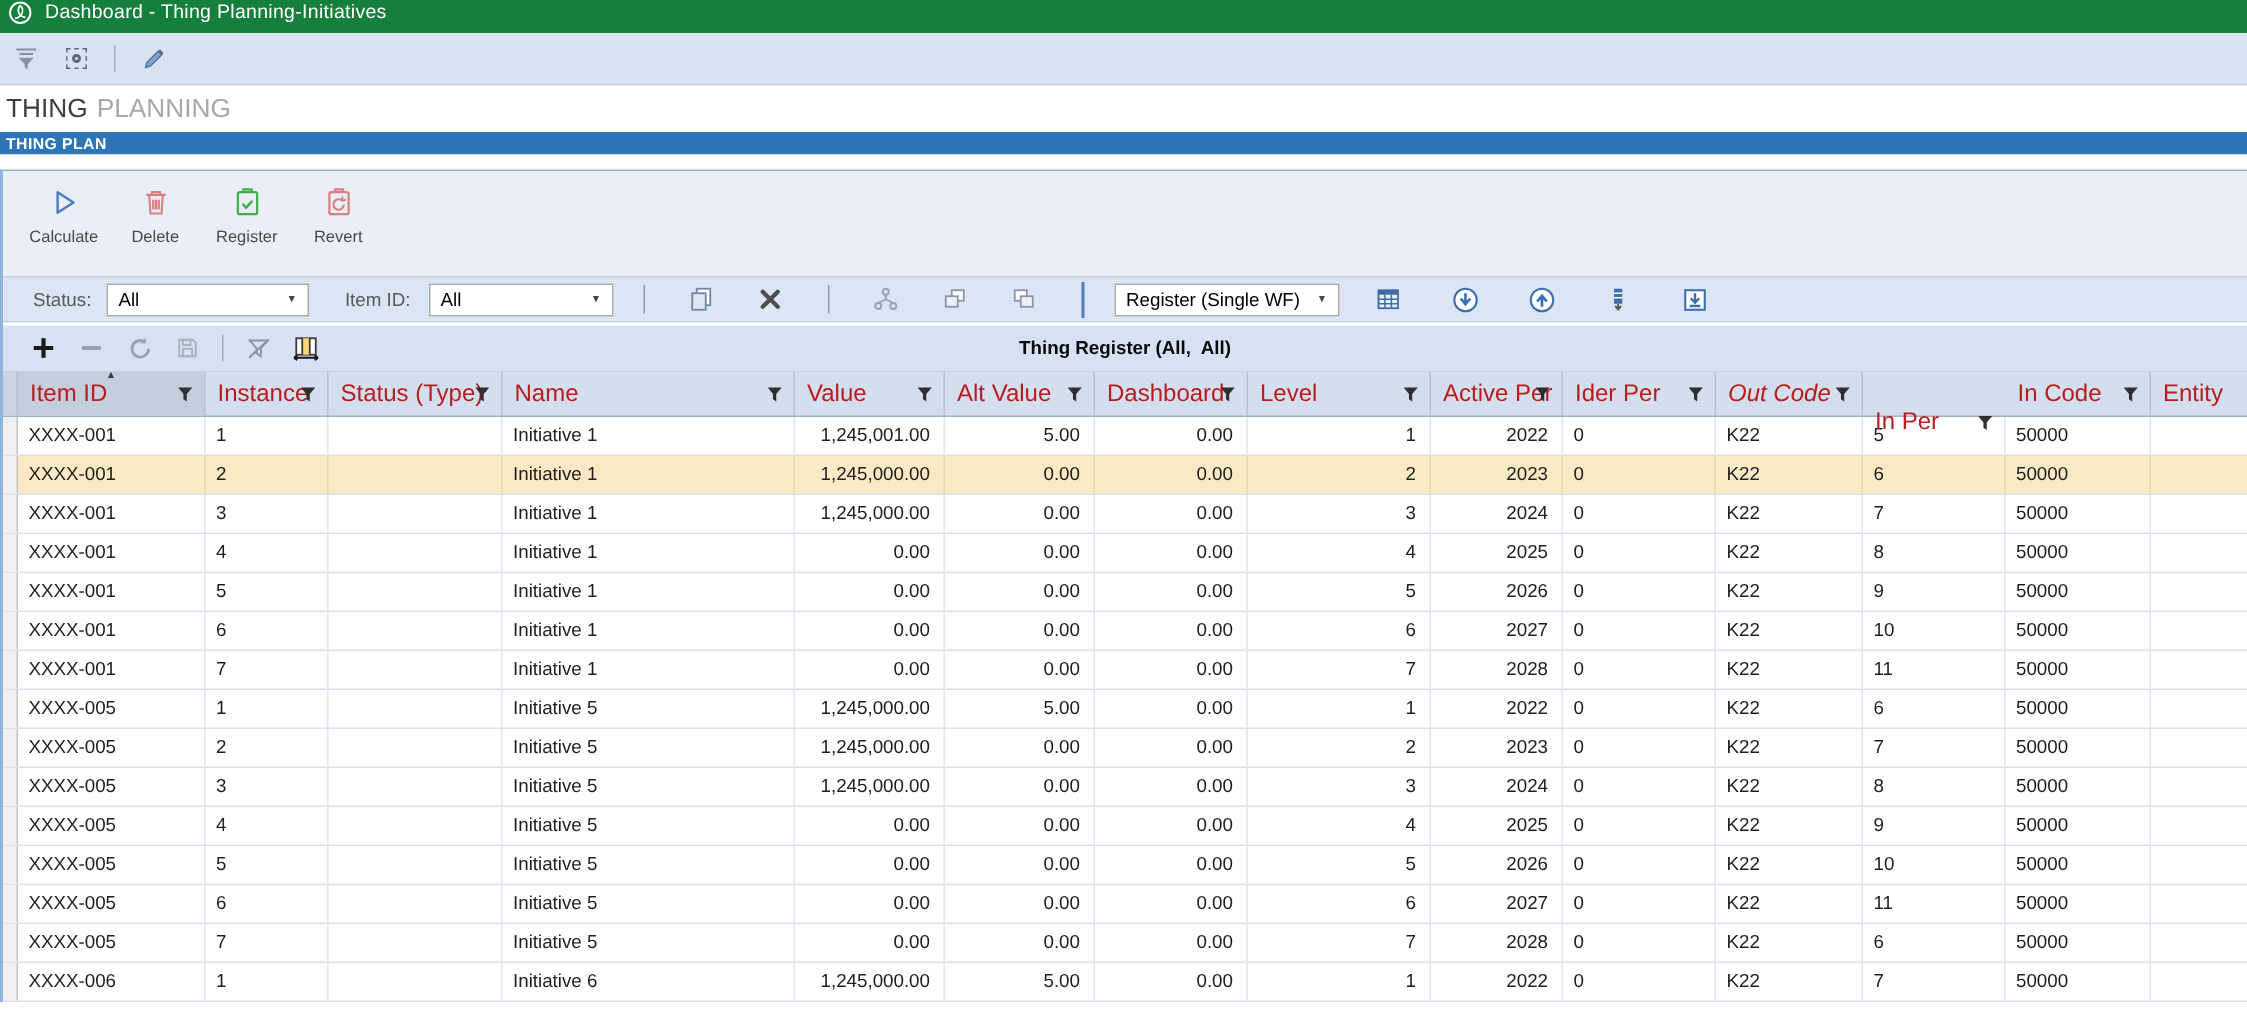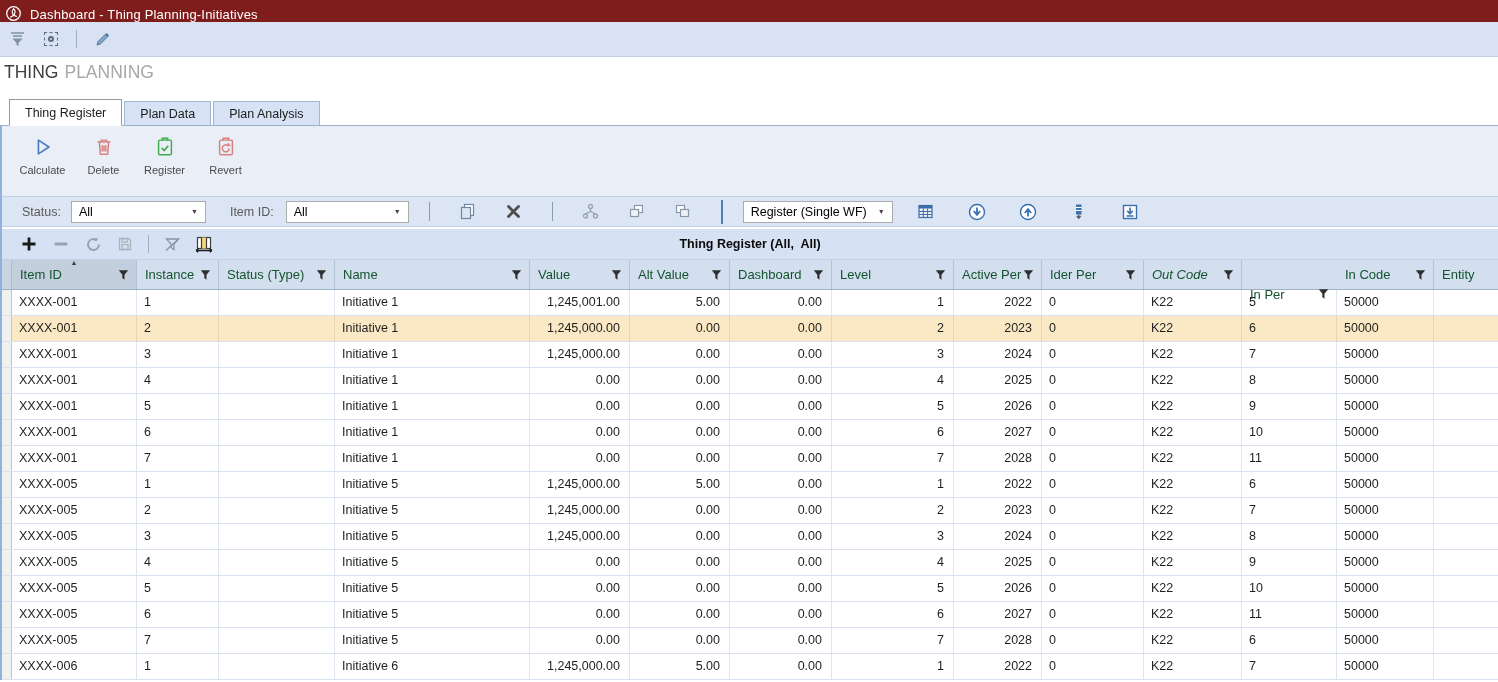--- a/index.html
+++ b/index.html
@@ -1,21 +1,21 @@
 <!DOCTYPE html>
 <html><head>
 <meta charset="utf-8">
 <style>
   * { margin:0; padding:0; box-sizing:border-box; }
   html,body { background:#fff; }
   body { font-family:"Liberation Sans", sans-serif; }
   .screen { position:relative; width:1498px; height:682px; overflow:hidden; background:#fff; }
 
   
-  .titlebar { height:22px; background:#7f1d1d; display:flex; align-items:flex-end; padding-left:5px; gap:8px; }
+  .titlebar { height:22px; background:#15803d; display:flex; align-items:flex-start; padding-left:5px; gap:8px; }
   .titlebar .apptitle { color:#fff; font-size:13px; letter-spacing:.2px; }
   .logo { width:17px; height:17px; display:block; }
 
   
   .toptoolbar { height:35px; background:#d9e2f2; border-bottom:1px solid #c3cfe0; display:flex; align-items:center; padding-left:8px; gap:16px; }
   .tbicon { width:18px; height:18px; display:flex; align-items:center; justify-content:center; cursor:pointer; }
   .vdiv { width:1px; height:18px; background:#9fb0c4; }
   .dashedbox { width:14px; height:14px; border:1px dashed #5a6c80; display:flex; align-items:center; justify-content:center; }
   .dashedbox .ring { width:6px; height:6px; border:2px solid #5a6c80; border-radius:50%; }
 
@@ -61,21 +61,21 @@
   
   .gridtoolbar { height:30px; background:#d6e2f3; display:flex; align-items:center; padding-left:18px; gap:14px; position:relative; }
   .gticon { width:18px; height:18px; display:flex; align-items:center; justify-content:center; cursor:pointer; }
   .gtitle { position:absolute; left:0; right:0; text-align:center; font-size:12.5px; font-weight:bold; color:#0a0a0a; white-space:pre; pointer-events:none; }
 
   
   .gridheader { height:31px; background:#d3dfef; border-top:1px solid #c3d1e4; border-bottom:1px solid #9db1c8; display:flex; }
   .hstrip { width:10px; background:#c9d4e2; border-right:1px solid #aebfd3; flex:none; }
   .hcell { position:relative; flex:none; border-right:1px solid #b3c3d8; display:flex; align-items:center; padding-left:8px; }
   .hcell.sorted { background:#c4cfde; }
-  .hlabel { font-size:13px; color:#14532d; white-space:nowrap; overflow:hidden; }
+  .hlabel { font-size:16px; color:#b91c1c; white-space:nowrap; overflow:hidden; }
   .sortmark { position:absolute; top:-1px; left:50%; transform:translateX(-50%); font-size:7px; color:#3c3c3c; }
   .hfunnel { position:absolute; right:7px; top:50%; transform:translateY(-50%); }
 
   .gridbody { background:#fff; }
   .grow { display:flex; height:26px; background:#fff; border-bottom:1px solid #d8e2ef; }
   .grow.hl { background:#fbe9c5; }
   .grow.hl .gcell { border-right-color:#e8d6ae; }
   .rowstrip { width:10px; flex:none; background:#f0f0f0; border-right:1px solid #c3c3c3; }
   .gcell { flex:none; font-size:12.5px; color:#1f1f1f; line-height:25px; white-space:nowrap; overflow:hidden; border-right:1px solid #dde6f1; }
   .gcell.txt { padding-left:7px; text-align:left; }
@@ -112,27 +112,23 @@
         <path d="M3 14 l1-3.4 7.4-7.4 2.4 2.4 -7.4 7.4 z" fill="#7ba7d4" stroke="#55728f" stroke-width="0.9"></path>
         <path d="M11.4 3.2 l1.2-1.2 2.4 2.4 -1.2 1.2 z" fill="#4a6a8d"></path>
       </svg>
     </span>
   </div>
 
   <div class="headingblock">
     <span class="h1">THING</span>
     <span class="h2">PLANNING</span>
   </div>
+  <div class="banner">THING PLAN</div>
   <div class="gap10"></div>
 
-  <div class="tabsrow">
-    <div class="tab active">Thing Register</div>
-    <div class="tab inactive">Plan Data</div>
-    <div class="tab inactive">Plan Analysis</div>
-  </div>
 
   <div class="panel">
 
     <div class="ribbon">
       <div class="ribbonbtn">
         <span class="ricon">
           <svg width="22" height="22" viewBox="0 0 24 24">
               <path d="M7 4.5 l11.5 7.5 -11.5 7.5 z" stroke="#4a7cbf" stroke-width="1.8" fill="none" stroke-linejoin="round"></path>
             </svg>
         </span>

